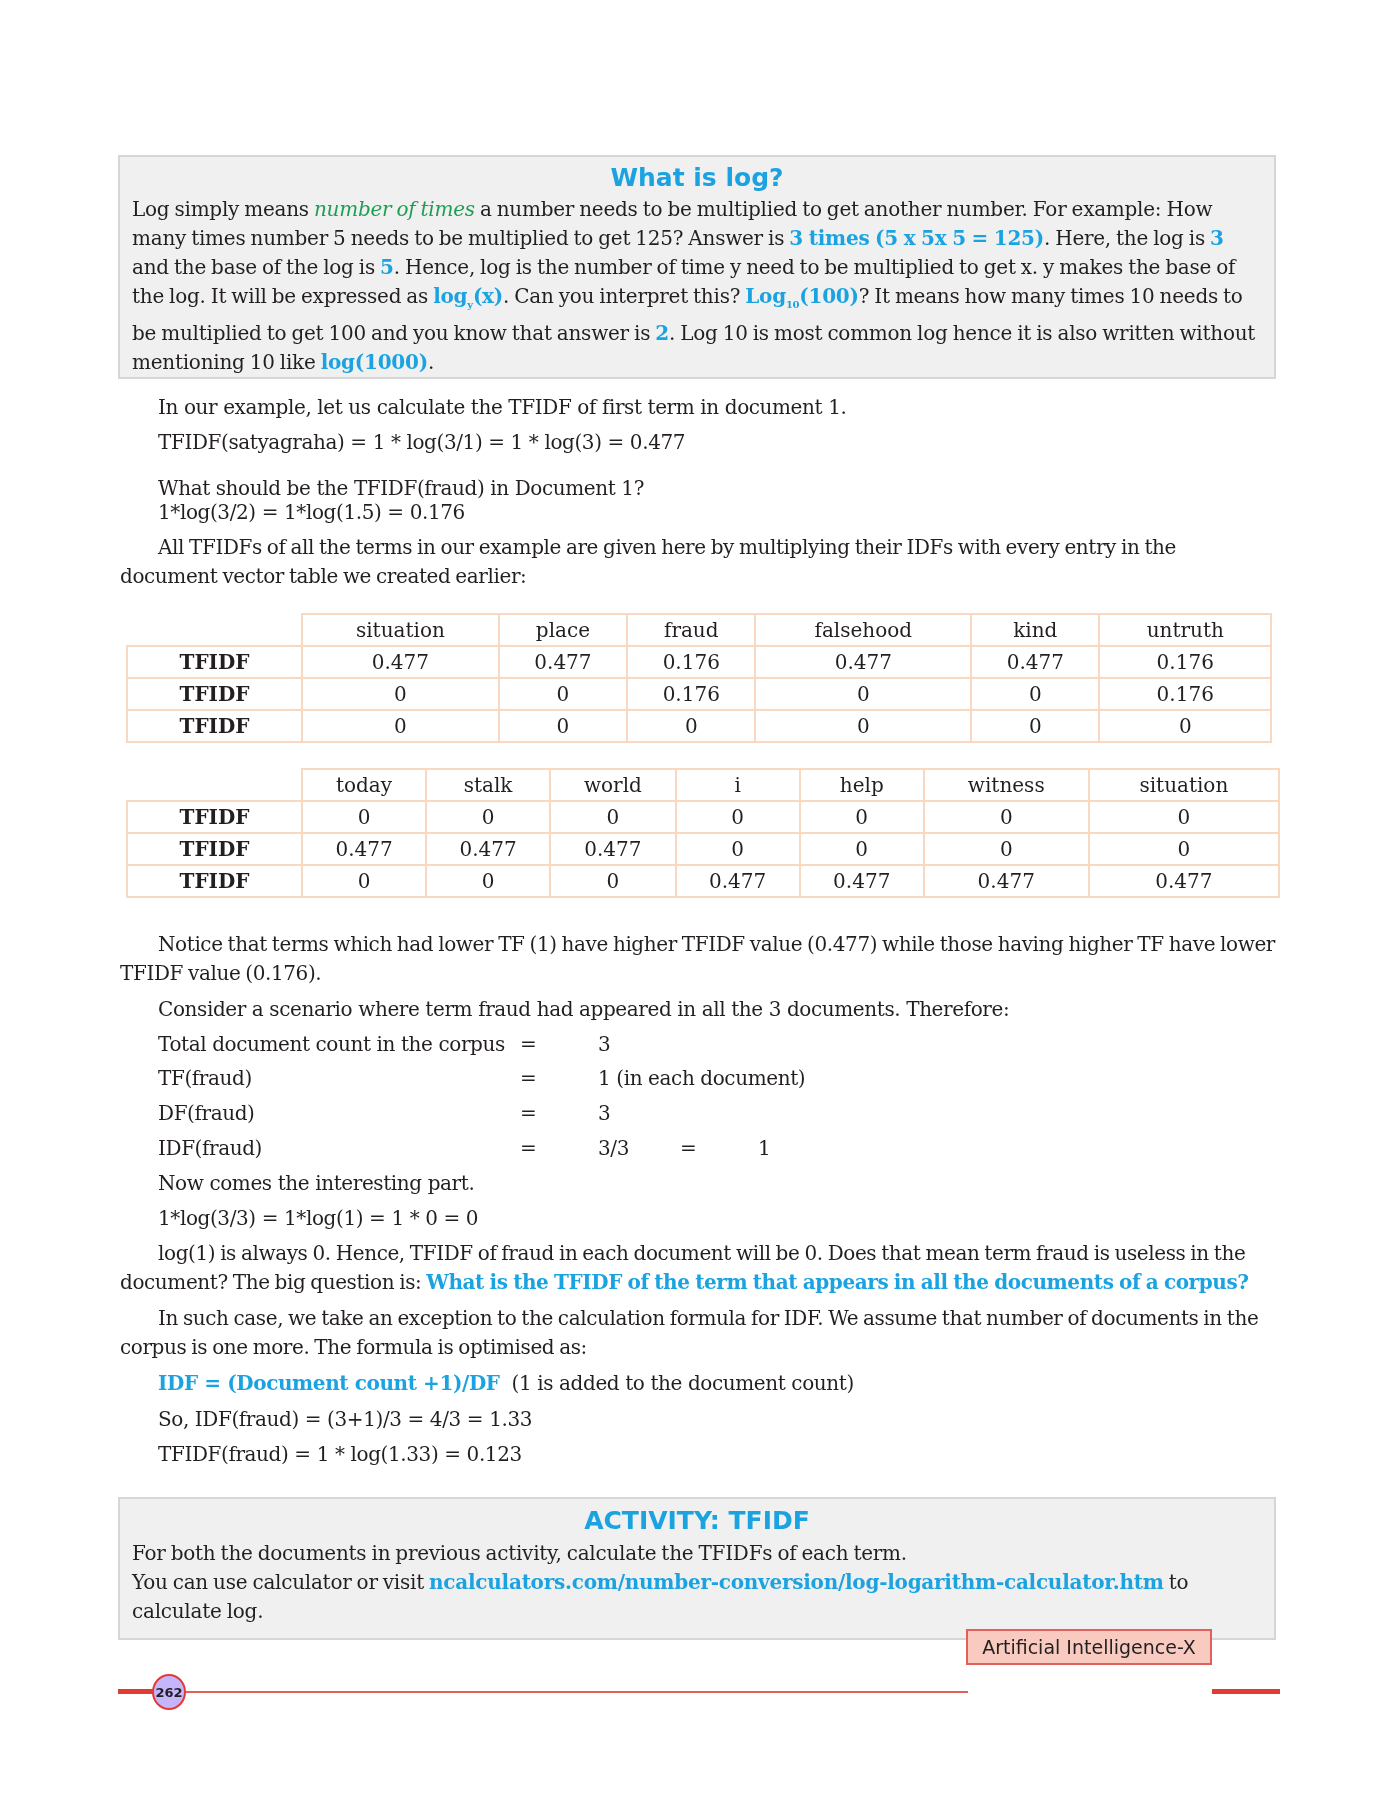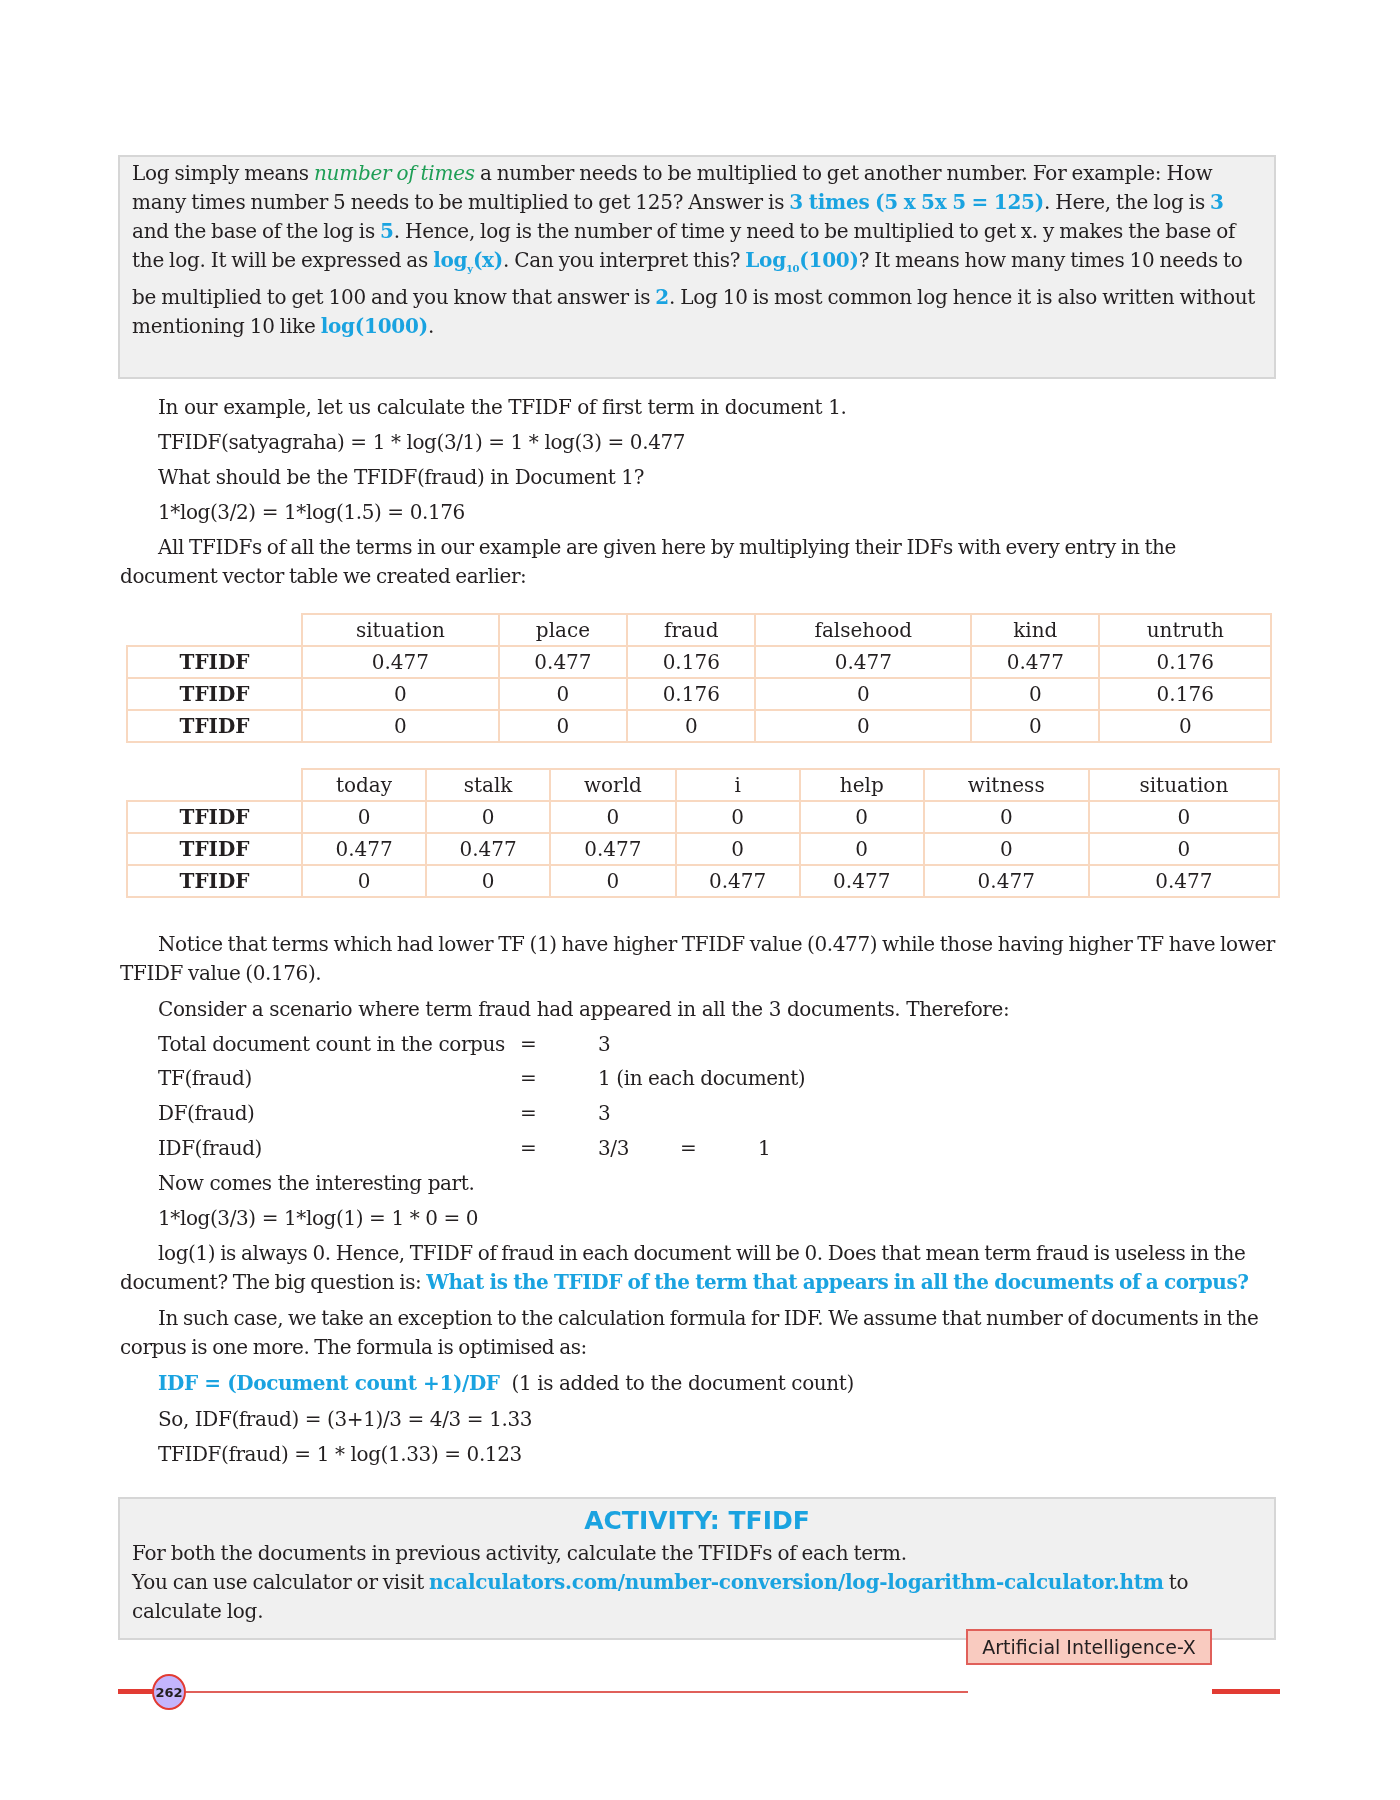--- a/index.html
+++ b/index.html
@@ -25,33 +25,34 @@
               font-family:"DejaVu Sans","Liberation Sans",sans-serif; font-weight:bold; font-size:13px;
               display:flex; align-items:center; justify-content:center; }
   .book-label { position:absolute; left:966px; top:1629px; width:246px; height:36px; background:#f9cbc0;
                 border:2px solid #e0605a; box-sizing:border-box; font-family:"DejaVu Sans","Liberation Sans",sans-serif;
                 font-size:19px; display:flex; align-items:center; justify-content:center; }
 </style>
 </head>
 <body>
 
 <div class="box" style="top:155px; height:224px;">
+  <div class="box-title" style="margin-top:6px; height:30px; line-height:30px;">What is log?</div>
   <div class="box-text" style="margin-top:2px;">
     <span>Log simply means </span><span class="green">number of times</span><span> a number needs to be multiplied to get another number. For example: How many</span>
     <span>times number 5 needs to be multiplied to get 125? Answer is </span><span class="blue">3 times (5 x 5x 5 = 125)</span><span>. Here, the log is </span><span class="blue">3</span><span> and the base</span>
     <span>of the log is </span><span class="blue">5</span><span>. Hence, log is the number of time y need to be multiplied to get x. y makes the base of the log. It will be</span>
     <span>expressed as </span><span class="blue"><span>log</span><sub>y</sub><span>(x)</span></span><span>. Can you interpret this? </span><span class="blue"><span>Log</span><sub>10</sub><span>(100)</span></span><span>? It means how many times 10 needs to be multiplied to get</span>
     <span>100 and you know that answer is </span><span class="blue">2</span><span>. Log 10 is most common log hence it is also written without mentioning 10 like</span>
     <span class="blue">log(1000)</span><span>.</span>
   </div>
 </div>
 
 <div class="line" style="top:393px;">In our example, let us calculate the TFIDF of first term in document 1.</div>
 <div class="line" style="top:428px;">TFIDF(satyagraha) = 1 * log(3/1) = 1 * log(3) = 0.477</div>
-<div class="line" style="top:463px;">What should be the TFIDF(fraud) in Document 1?</div>
+<div class="line" style="top:474px;">What should be the TFIDF(fraud) in Document 1?</div>
 <div class="line" style="top:498px;">1*log(3/2) = 1*log(1.5) = 0.176</div>
 <div class="para ind" style="top:533px;">All TFIDFs of all the terms in our example are given here by multiplying their IDFs with every entry in the document vector table we created earlier:</div>
 
 <table class="tf" style="left:126px; top:613px; width:1146px;">
   <tbody>
       <tr>
     <td class="blank" style="width:174px;"></td>
     <td>situation</td>
     <td>place</td>
     <td>fraud</td>

